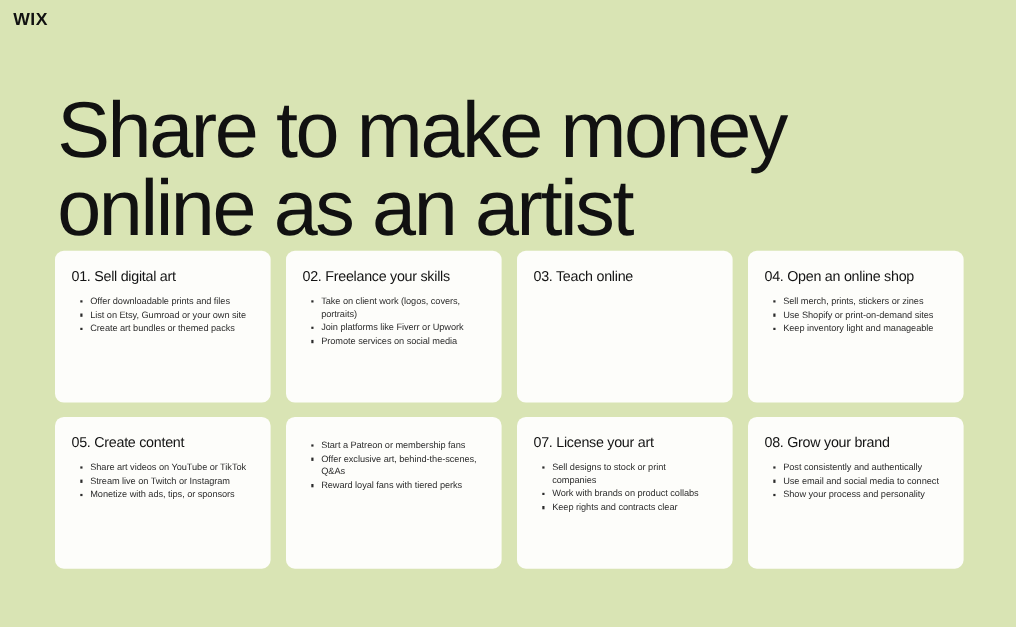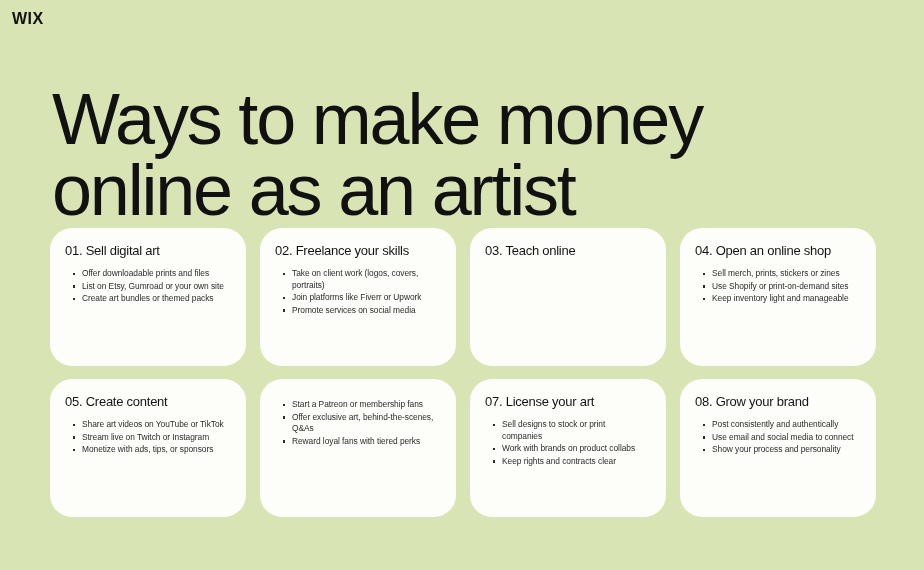--- a/index.html
+++ b/index.html
@@ -42,21 +42,21 @@
     left: 50px;
     width: 826px;
     display: grid;
     grid-template-columns: repeat(4, 1fr);
     grid-auto-rows: 138px;
     column-gap: 14px;
     row-gap: 13px;
   }
   .card {
     background: #fdfdfa;
-    border-radius: 22px;
+    border-radius: 8px;
     padding: 16px 15px 10px 15px;
     box-sizing: border-box;
     overflow: hidden;
   }
   .card-title {
     font-size: 13px;
     font-weight: 400;
     color: #141414;
     letter-spacing: -0.25px;
     line-height: 1.15;
@@ -83,21 +83,21 @@
     width: 2.4px;
     height: 2.4px;
     background: #2b2b2b;
   }
 </style>
 </head>
 <body>
 
 <div class="brand-logo">WIX</div>
 
-<h1 class="headline">Ways to make money
+<h1 class="headline">Share to make money
 online as an artist</h1>
 
 <div class="card-grid">
     <div class="card">
       <div class="card-title">01. Sell digital art</div>
       <ul class="card-bullets">
         <li>Offer downloadable prints and files</li>
         <li>List on Etsy, Gumroad or your own site</li>
         <li>Create art bundles or themed packs</li>
       </ul>

